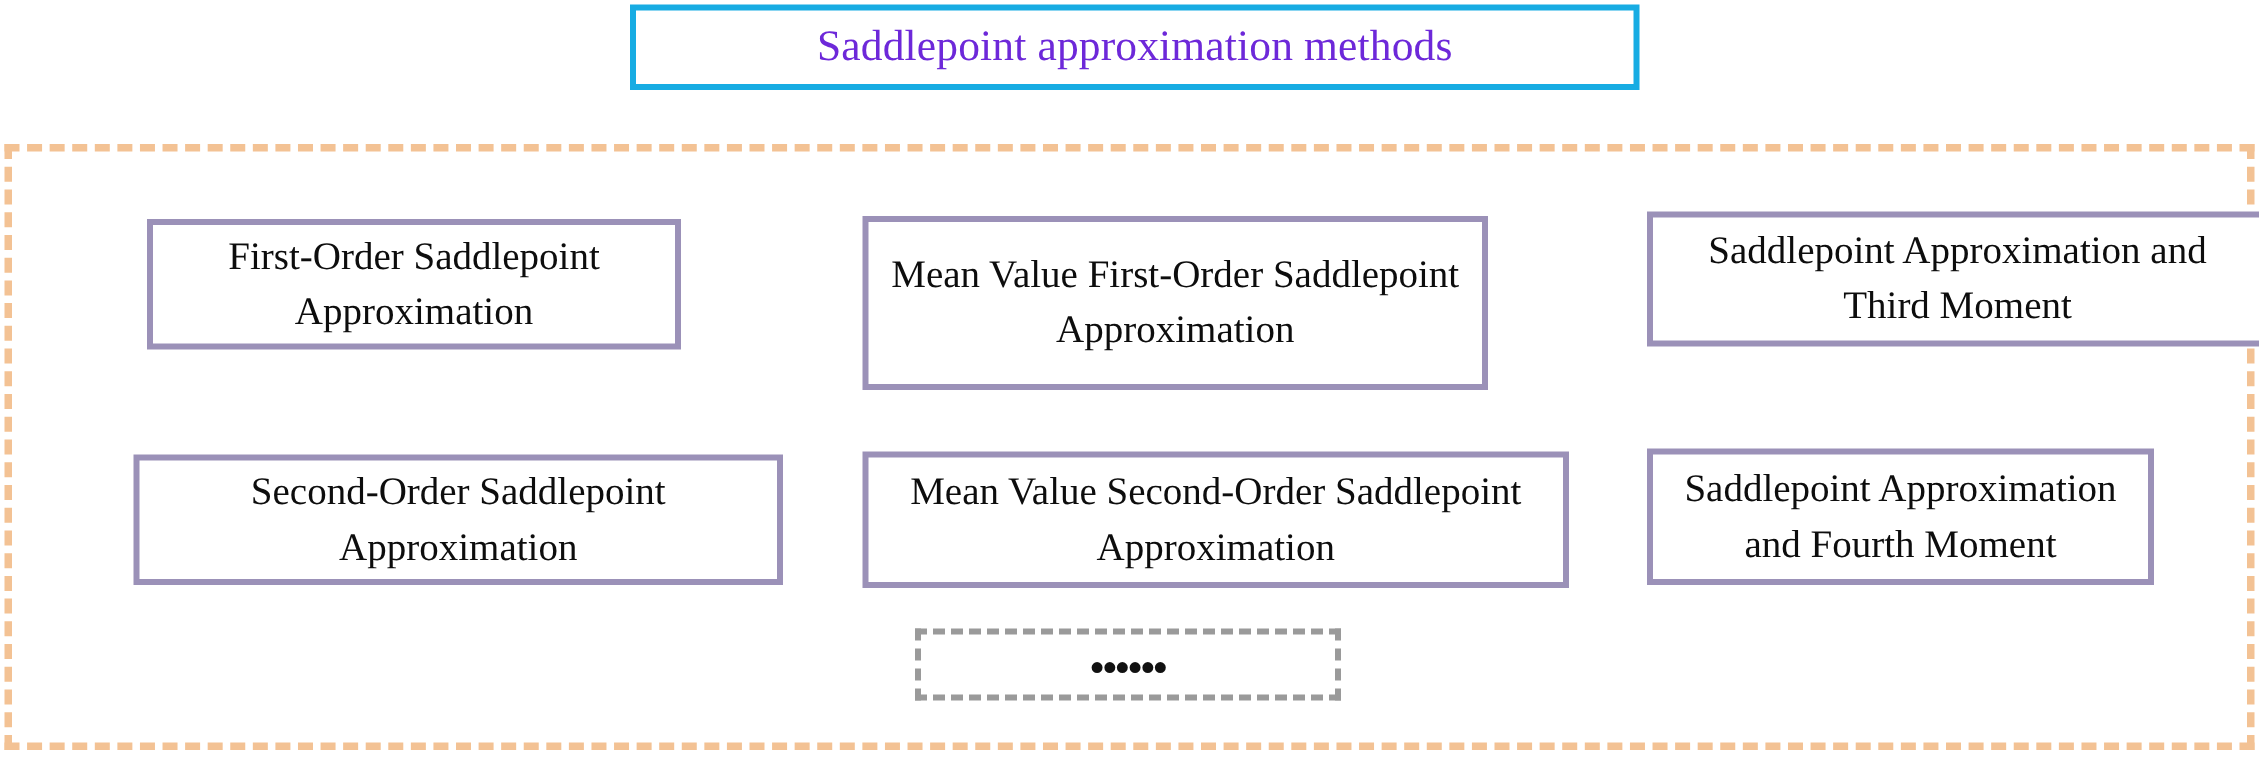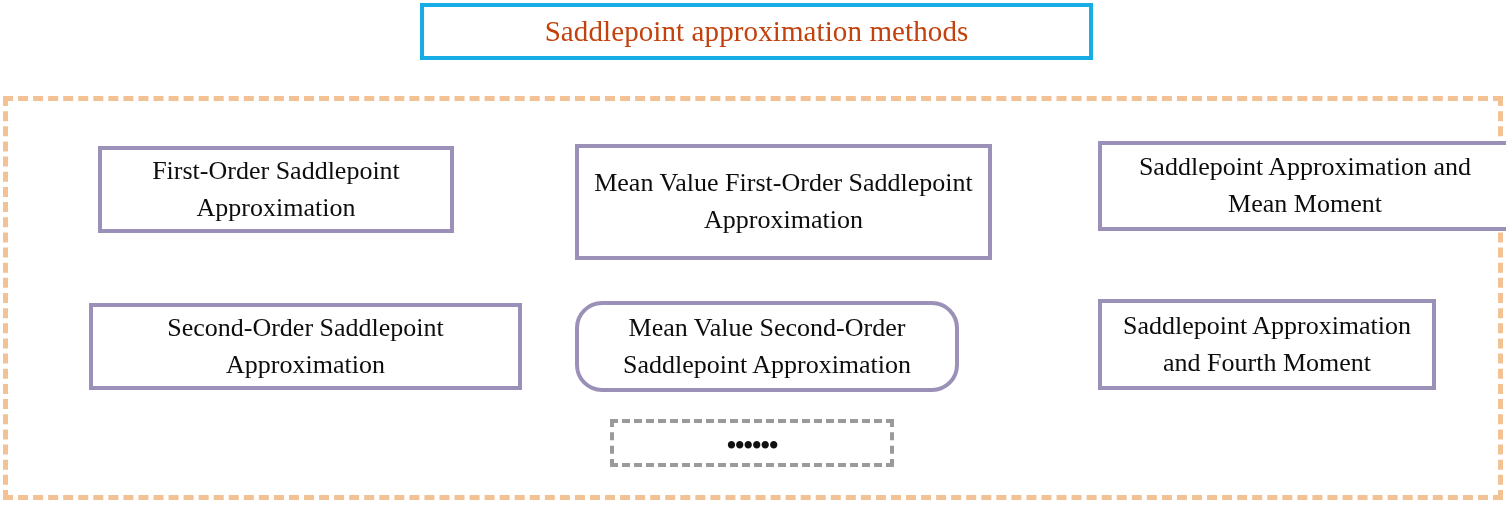--- a/index.html
+++ b/index.html
@@ -25,21 +25,21 @@
     height: 57px;
     box-sizing: border-box;
     border: 4px solid #17ace3;
     background: #ffffff;
     display: flex;
     align-items: center;
     justify-content: center;
   }
   #title-box .title-text {
     font-size: 29px;
-    color: #c2410c;
+    color: #6d28d9;
     letter-spacing: 0.1px;
     white-space: nowrap;
     line-height: 1.1;
   }
 
   
   #group-container {
     position: absolute;
     left: 3px;
     top: 96px;
@@ -68,21 +68,21 @@
     line-height: 1.42;
     color: #0d0d0d;
   }
 
   
   #box-first-order        { left: 58px;   top: 146px; width: 356px; height: 87px; }
   #box-mv-first-order     { left: 535px;  top: 144px; width: 417px; height: 116px; text-align: center; }
   #box-third-moment       { left: 1058px; top: 141px; width: 414px; height: 90px; }
   
   #box-second-order       { left: 49px;   top: 303px; width: 433px; height: 87px; }
-  #box-mv-second-order    { left: 535px;  top: 301px; width: 384px; height: 91px; border-radius: 27px; }
+  #box-mv-second-order    { left: 535px;  top: 301px; width: 471px; height: 91px; }
   #box-fourth-moment      { left: 1058px; top: 299px; width: 338px; height: 91px; }
 
   
   #ellipsis-box {
     position: absolute;
     left: 610px;
     top: 419px;
     width: 284px;
     height: 48px;
     box-sizing: border-box;
@@ -114,21 +114,21 @@
 
   <div class="method-box" id="box-first-order">
     <span class="box-text">First-Order Saddlepoint Approximation</span>
   </div>
 
   <div class="method-box" id="box-mv-first-order">
     <span class="box-text">Mean Value First-Order Saddlepoint Approximation</span>
   </div>
 
   <div class="method-box" id="box-third-moment">
-    <span class="box-text">Saddlepoint Approximation and Mean Moment</span>
+    <span class="box-text">Saddlepoint Approximation and Third Moment</span>
   </div>
 
   <div class="method-box" id="box-second-order">
     <span class="box-text">Second-Order Saddlepoint Approximation</span>
   </div>
 
   <div class="method-box" id="box-mv-second-order">
     <span class="box-text">Mean Value Second-Order Saddlepoint Approximation</span>
   </div>
 

